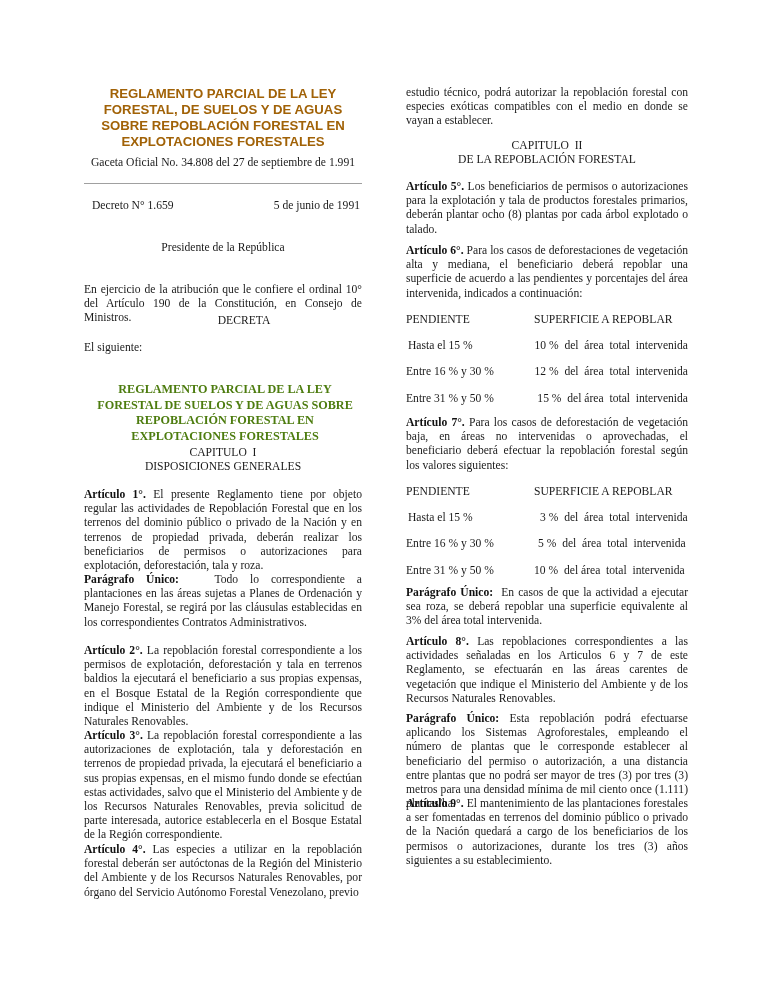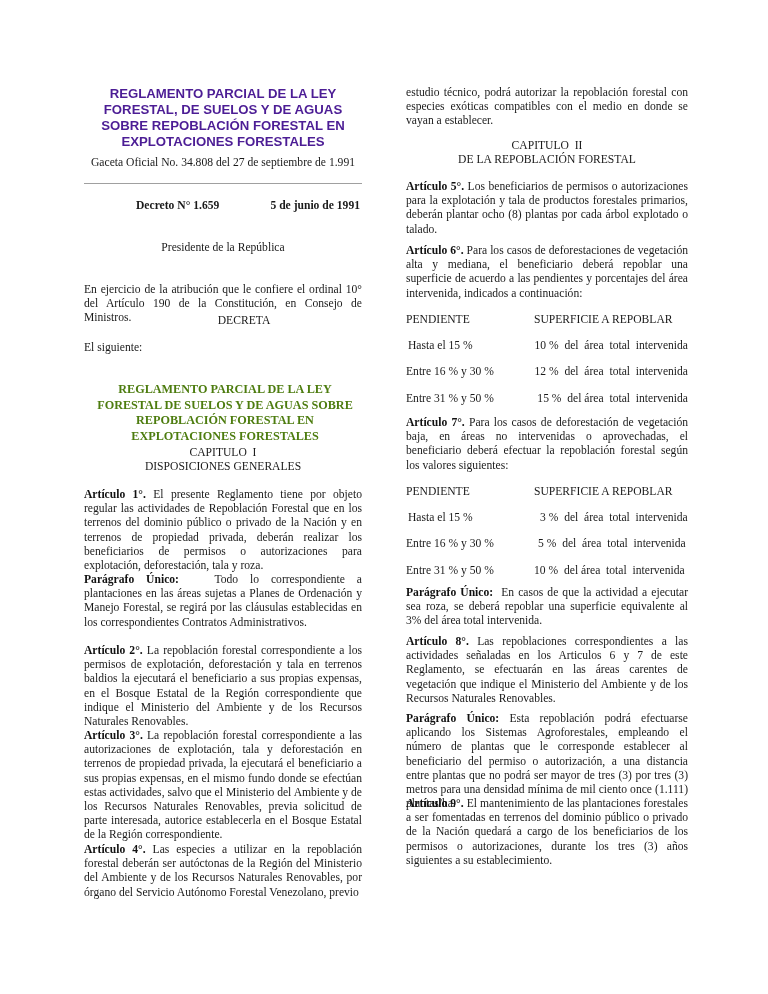--- a/index.html
+++ b/index.html
@@ -3,25 +3,25 @@
 <meta charset="utf-8">
 <style>
   html, body { margin: 0; padding: 0; background: #ffffff; }
   body { width: 768px; height: 994px; position: relative; overflow: hidden; color: #1a1a1a; }
   .col { position: absolute; top: 0; font-family: "Liberation Serif", serif; font-size: 11.6px; line-height: 14.2px; }
   .left { left: 84px; width: 278px; }
   .right { left: 406px; width: 282px; }
   .abs { position: absolute; left: 0; right: 0; }
   .just { text-align: justify; }
   .center { text-align: center; }
-  .title-sans { font-family: "Liberation Sans", sans-serif; font-weight: bold; font-size: 13.2px; line-height: 16px; text-align: center; color: #4c1d95; }
+  .title-sans { font-family: "Liberation Sans", sans-serif; font-weight: bold; font-size: 13.2px; line-height: 16px; text-align: center; color: #a16207; }
   .title-serif { font-family: "Liberation Serif", serif; font-weight: bold; font-size: 12.2px; line-height: 15.5px; text-align: center; color: #4d7c0f; }
   b { font-weight: bold; color: #111; }
   .rule { height: 0; border-top: 1.5px solid #a0a0a0; }
-  .row2 { display: flex; justify-content: space-between; font-weight: bold; margin-left: 44px; }
+  .row2 { display: flex; justify-content: space-between; font-weight: normal; }
   .tbl-row { display: flex; }
   .tbl-row .c1 { width: 128px; }
   .tbl-row .c2 { flex: 1; }
   .tbl-head { font-weight: normal; }
 </style>
 </head>
 <body>
 
 <div class="col left">
 

